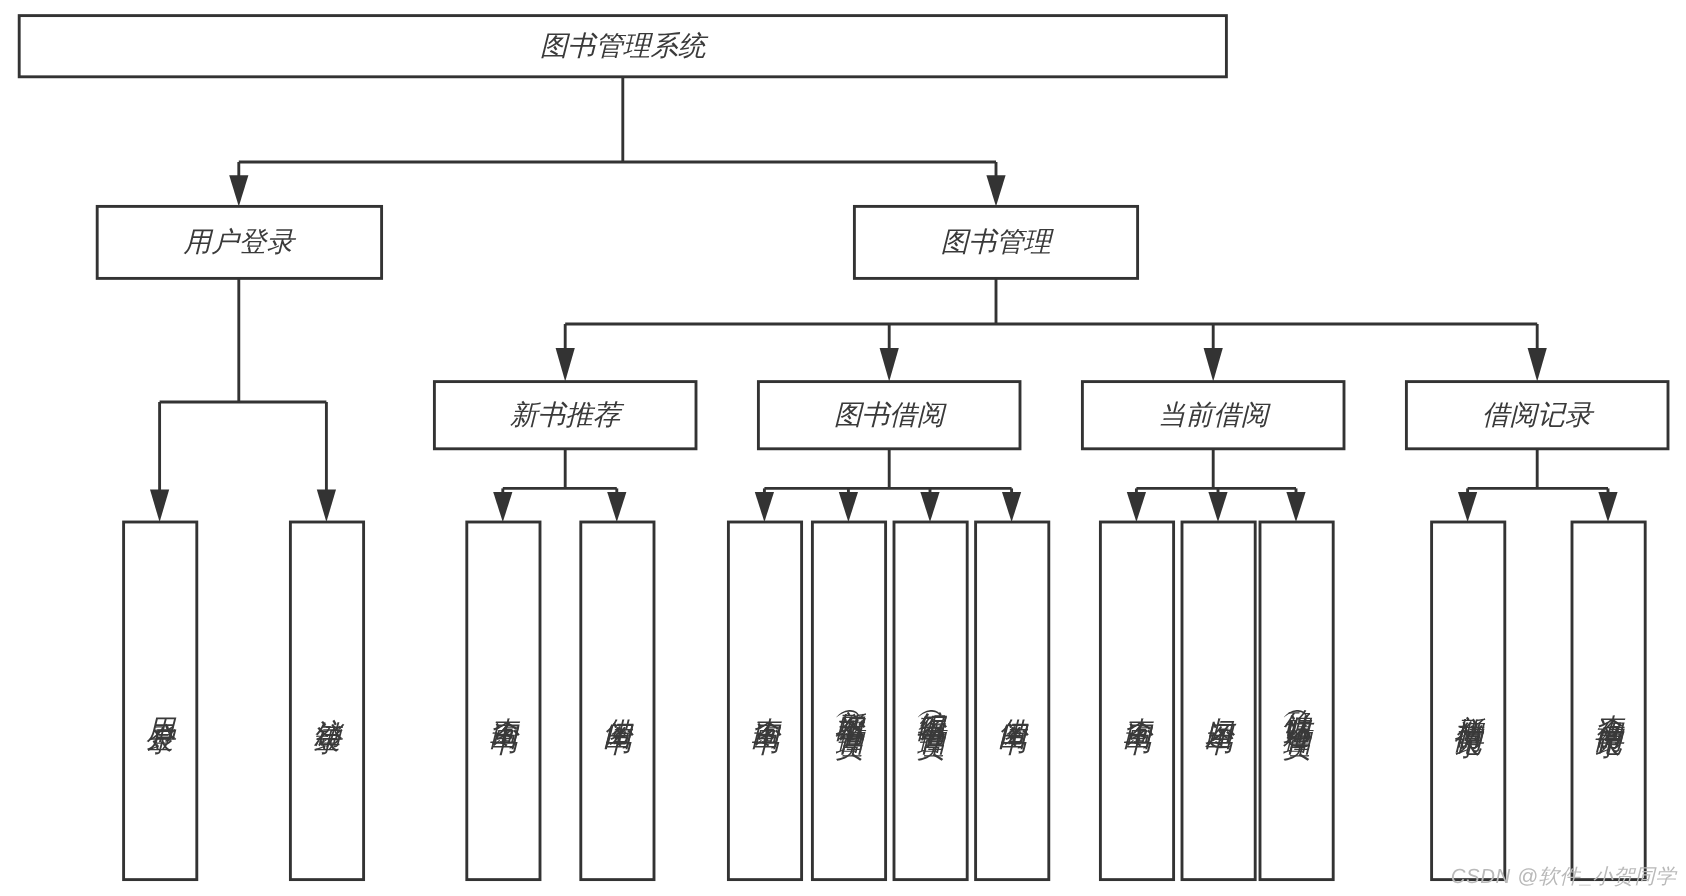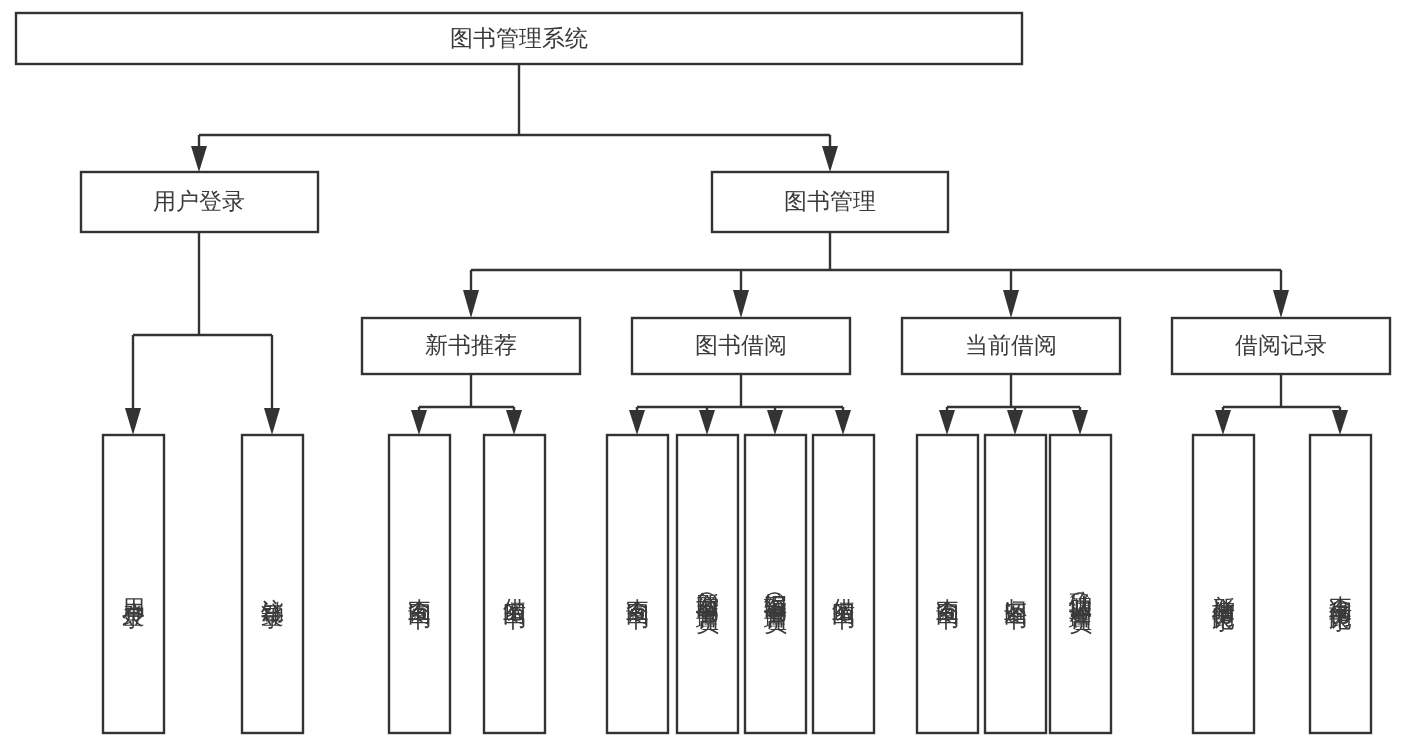--- a/index.html
+++ b/index.html
@@ -13,20 +13,21 @@
     height: 747px;
     font-family: "Liberation Sans", "DejaVu Sans", sans-serif;
     overflow: hidden;
     position: relative;
   }
   #diagram-root {
     position: relative;
     width: 1405px;
     height: 747px;
     background: #ffffff;
+    font-style: italic;
   }
   svg#tree-svg {
     position: absolute;
     left: 0;
     top: 0;
     width: 1405px;
     height: 747px;
     display: block;
   }
   .node-box {
@@ -248,14 +249,15 @@
         <span class="vlabel" style="margin-top: 129.5px;">确认归还（管理员）</span>
       </div>
       <div class="vlabel-wrap" style="left: 1193px; top: 443px; width: 61px; height: 286px;">
         <span class="vlabel" style="margin-top: 134px;">新增借阅记录</span>
       </div>
       <div class="vlabel-wrap" style="left: 1310px; top: 443px; width: 61px; height: 286px;">
         <span class="vlabel" style="margin-top: 134px;">查询借阅记录</span>
       </div>
     </div>
 
+  <div class="watermark">CSDN @软件_小贺同学</div>
 
 </div>
 
 </body></html>

